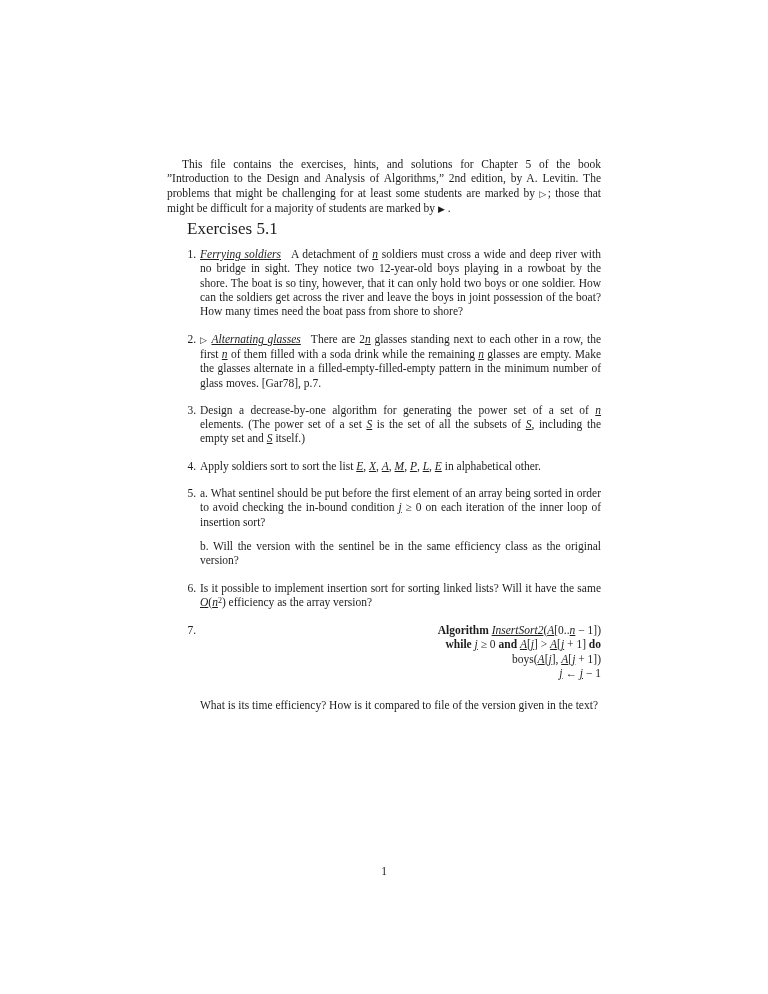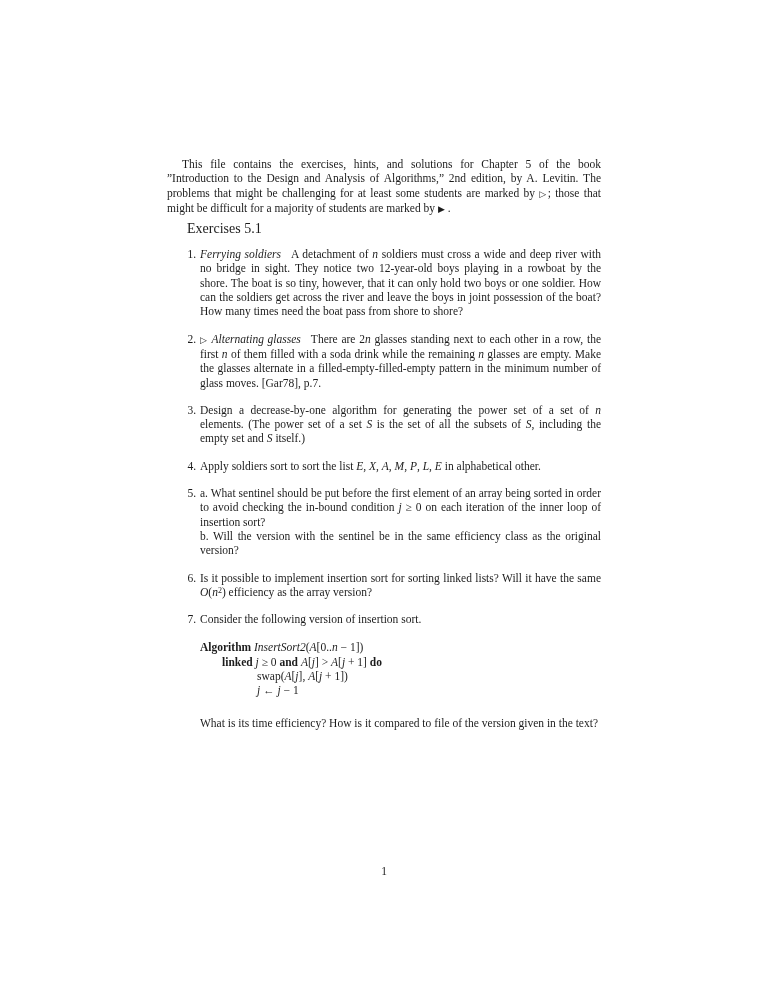--- a/index.html
+++ b/index.html
@@ -5,32 +5,32 @@
   html, body { margin:0; padding:0; background:#ffffff; }
   .page {
     position:relative; width:768px; height:994px; background:#ffffff;
     font-family:"Liberation Serif","DejaVu Serif",serif;
     font-size:11.5px; line-height:14.3px; color:#1c1c1c;
     overflow:hidden;
     padding-left:25px;
   }
   .content { position:absolute; left:167px; top:157px; width:434px; }
   .intro { margin:0; text-align:justify; text-indent:15px; }
-  .heading { font-size:14px; line-height:20px; margin:3px 0 0 20px; font-weight:normal; }
+  .heading { font-size:17px; line-height:20px; margin:3px 0 0 20px; font-weight:normal; }
   .exercise { position:relative; padding-left:33px; margin-top:13px; }
   .exercise:first-child { margin-top:8px; }
   .num { position:absolute; left:10px; top:0; width:19px; text-align:right; }
   .para { margin:0; text-align:justify; }
-  .para + .para { margin-top:0; }
-  .code { margin:14px 0 18px 0; }
+  .para + .para { margin-top:10px; }
+  .code { margin:14px 0 18px 16px;text-align:right; }
   .code-line { white-space:nowrap; }
   .indent-0 { padding-left:0; }
   .indent-1 { padding-left:22px; }
   .indent-2 { padding-left:57px; }
-  .f-i { font-style:italic; }
+  .f-i { font-style:italic;text-decoration:underline; }
   .f-b { font-weight:bold; }
   .f-sup { font-size:8px; vertical-align:3.5px; line-height:0; }
   .f-gap { display:inline-block; width:10px; }
   .f-tri { font-family:"DejaVu Sans",sans-serif; font-size:9px; }
   .page-number { position:absolute; left:167px; top:864px; width:434px; text-align:center; }
 </style>
 </head>
 <body>
 
 <div class="page">
@@ -58,25 +58,24 @@
           <span class="num">5.</span>
           <p class="para"><span>a. What sentinel should be put before the first element of an array being sorted in order to avoid checking the in-bound condition </span><span class="f-i">j</span><span> ≥ 0 on each iteration of the inner loop of insertion sort?</span></p>
           <p class="para"><span>b. Will the version with the sentinel be in the same efficiency class as the original version?</span></p>
         </div>
         <div class="exercise">
           <span class="num">6.</span>
           <p class="para"><span>Is it possible to implement insertion sort for sorting linked lists? Will it have the same </span><span class="f-i">O</span><span>(</span><span class="f-i">n</span><span class="f-sup">2</span><span>) efficiency as the array version?</span></p>
         </div>
         <div class="exercise">
           <span class="num">7.</span>
-          <p class="para"><span>Consider the following version of insertion sort.</span></p>
           <div class="code">
             <div class="code-line indent-0"><span class="f-b">Algorithm </span><span class="f-i">InsertSort2</span><span>(</span><span class="f-i">A</span><span>[0..</span><span class="f-i">n</span><span> − 1])</span></div>
-            <div class="code-line indent-1"><span class="f-b">linked </span><span class="f-i">j</span><span> ≥ 0 </span><span class="f-b">and </span><span class="f-i">A</span><span>[</span><span class="f-i">j</span><span>] &gt; </span><span class="f-i">A</span><span>[</span><span class="f-i">j</span><span> + 1] </span><span class="f-b">do</span></div>
-            <div class="code-line indent-2"><span>swap(</span><span class="f-i">A</span><span>[</span><span class="f-i">j</span><span>], </span><span class="f-i">A</span><span>[</span><span class="f-i">j</span><span> + 1])</span></div>
+            <div class="code-line indent-1"><span class="f-b">while </span><span class="f-i">j</span><span> ≥ 0 </span><span class="f-b">and </span><span class="f-i">A</span><span>[</span><span class="f-i">j</span><span>] &gt; </span><span class="f-i">A</span><span>[</span><span class="f-i">j</span><span> + 1] </span><span class="f-b">do</span></div>
+            <div class="code-line indent-2"><span>boys(</span><span class="f-i">A</span><span>[</span><span class="f-i">j</span><span>], </span><span class="f-i">A</span><span>[</span><span class="f-i">j</span><span> + 1])</span></div>
             <div class="code-line indent-2"><span class="f-i">j</span><span> ← </span><span class="f-i">j</span><span> − 1</span></div>
           </div>
           <p class="para"><span>What is its time efficiency? How is it compared to file of the version given in the text?</span></p>
         </div>
       </div>
   </div>
   <div class="page-number">1</div>
 </div>
 
 </body></html>

